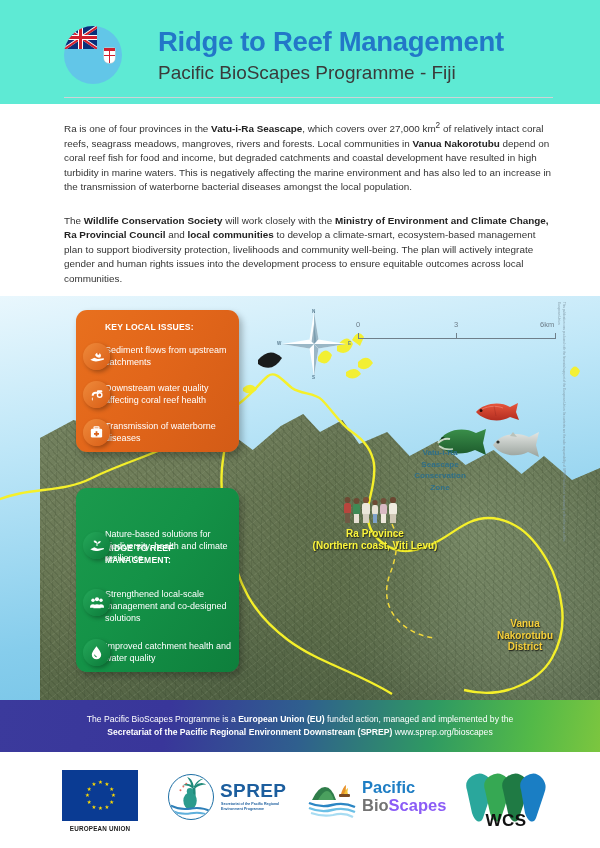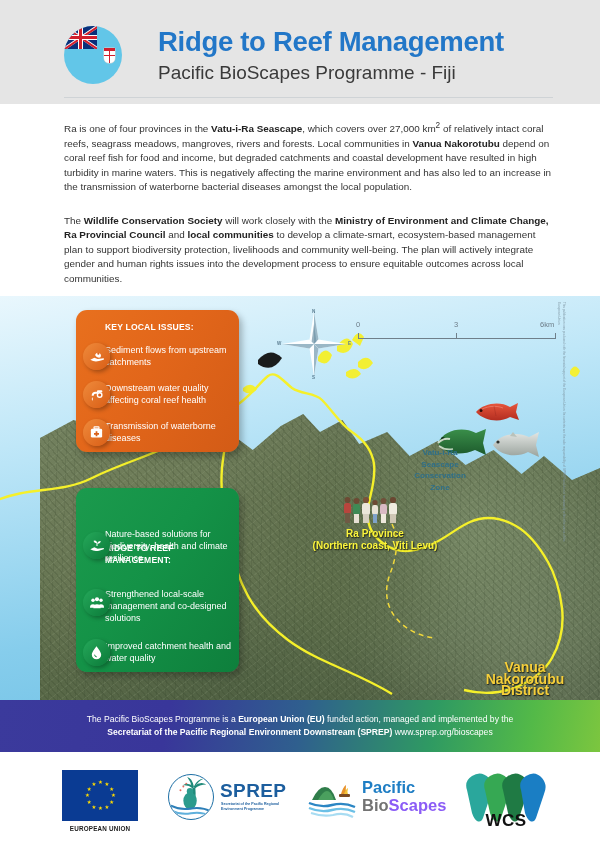--- a/index.html
+++ b/index.html
@@ -7,21 +7,21 @@
   body {
     font-family: "Liberation Sans", sans-serif;
     background:#ffffff;
     position:relative;
     overflow:hidden;
   }
 
   
   .header {
     position:absolute; left:0; top:0; width:600px; height:104px;
-    background:#e5e5e5;
+    background:#5eead4;
   }
   .flag-circle {
     position:absolute; left:64px; top:26px; width:58px; height:58px;
     border-radius:50%;
     background:#62c6e8;
     overflow:hidden;
   }
   .flag-uj {
     position:absolute; left:0; top:0; width:33px; height:23px;
     background:#0a2f7a;
@@ -175,23 +175,22 @@
     left:385px; top:151px; width:110px;
     font-size:8.1px; color:#2f6f88; line-height:11.5px;
   }
   .lbl-ra {
     left:300px; top:232px; width:150px;
     font-size:10px; color:#fbf53d; line-height:11.5px;
     text-shadow:0.7px 0.7px 1.4px rgba(0,0,0,0.85);
   }
   .lbl-vanua {
     left:480px; top:322px; width:90px;
-    font-size:14px; color:#f6cf3a; line-height:11.5px;
+    font-size:10px; color:#f6cf3a; line-height:11.5px;
     text-shadow:0.7px 0.7px 1.4px rgba(0,0,0,0.9);
-    margin-top:44px;
   }
 
   
   .village { position:absolute; left:341px; top:199px; width:68px; height:32px; }
 
   
   .disclaimer {
     position:absolute; left:566px; top:6px; width:230px;
     transform:rotate(90deg); transform-origin:0 0;
     font-size:3.1px; line-height:4.6px; color:#7f96a4;

